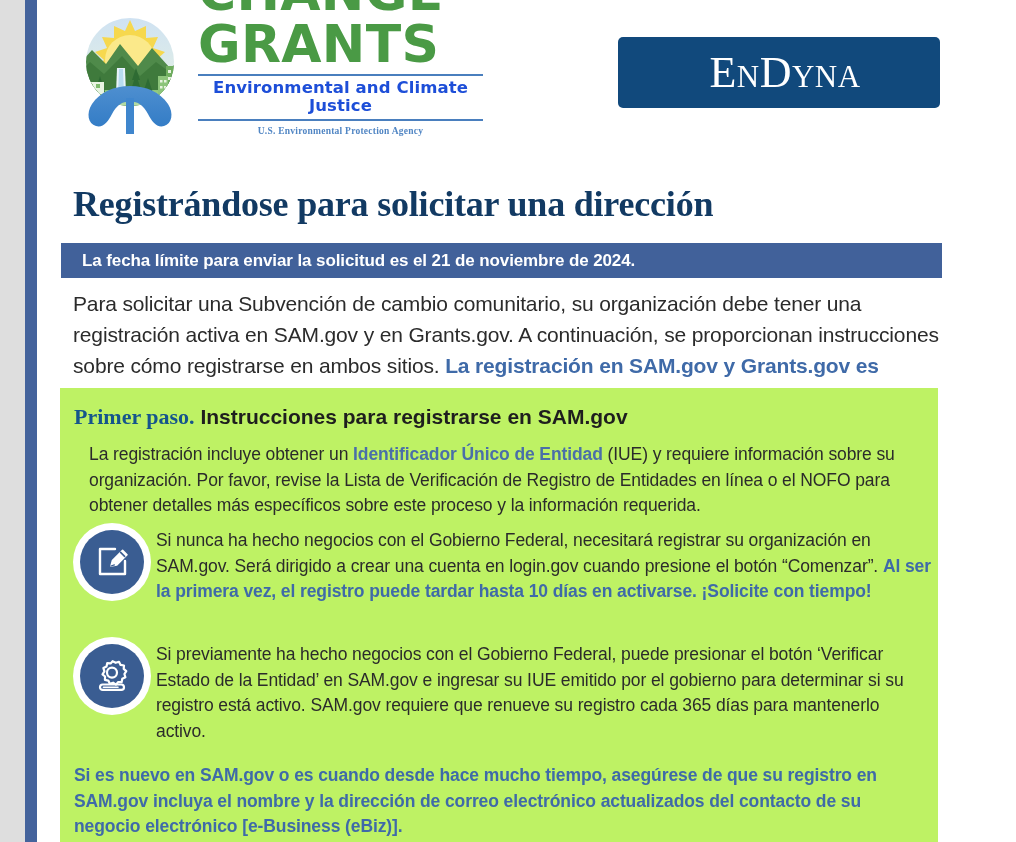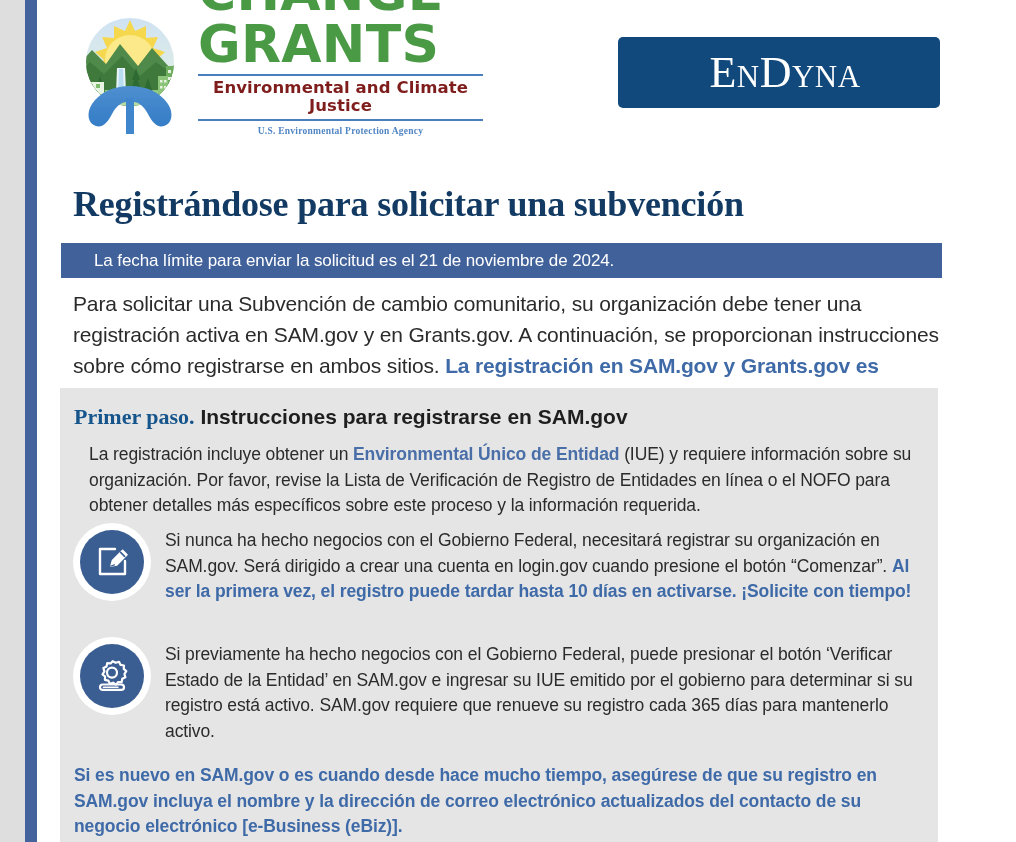--- a/index.html
+++ b/index.html
@@ -43,21 +43,21 @@
     color:#3f7cc0; line-height:0.98;
     font-family:"DejaVu Sans", sans-serif;
   }
   .ccg-l2 {
     font-size:52px; letter-spacing:0.3px; font-weight:700;
     color:#4a9a45; line-height:1.0;
     font-family:"DejaVu Sans", sans-serif;
   }
   .ccg-rule { height:2px; background:#4a7fbe; margin:4px 0 3px 0; width:285px; }
   .ccg-l3 {
-    font-size:16.5px; font-weight:700; color:#7f1d1d; letter-spacing:0.1px;
+    font-size:16.5px; font-weight:700; color:#1d4ed8; letter-spacing:0.1px;
     line-height:1.1; width:285px; text-align:center;
     font-family:"DejaVu Sans", sans-serif;
   }
   .ccg-rule2 { height:2px; background:#4a7fbe; margin:4px 0 5px 0; width:285px; }
   .ccg-l4 {
     font-size:9.5px; font-weight:700; color:#5186c4; letter-spacing:0.25px;
     width:285px; text-align:center;
     font-family:Liberation Serif, serif;
   }
   .endyna {
@@ -79,52 +79,52 @@
     font-family:"Liberation Serif", serif;
     font-weight:700; font-size:36px; color:#123a63;
     letter-spacing:-0.2px; line-height:1.1;
   }
   .deadline-bar {
     position:absolute; left:61px; top:243px; width:881px; height:35px;
     background:#41619a;
     display:flex; align-items:center;
   }
   .deadline-bar span {
-    color:#ffffff; font-size:17px; font-weight:400;
-    padding-left:21px; letter-spacing:-0.1px;margin-left:12px;
+    color:#ffffff; font-size:17px; font-weight:700;
+    padding-left:21px; letter-spacing:-0.1px;
   }
   .intro {
     position:absolute; left:73px; top:289px; width:868px;
     font-size:21px; color:#2b2b2b; line-height:1.47;
     letter-spacing:-0.15px;
   }
   .intro b { color:#3f6aa8; font-weight:700; }
   
   .panel {
     position:absolute; left:60px; top:388px; width:878px; height:454px;
-    background:#e5e5e5;
+    background:#bef264;
   }
   .panel-head {
     position:absolute; left:14px; top:16px; width:850px;
     font-size:21px; color:#2b2b2b; line-height:1.2;
   }
   .panel-head .step {
     font-family:"Liberation Serif", serif;
     font-weight:700; color:#15558c; font-size:22px;
   }
   .panel-head .step-rest { font-weight:700; color:#1e1e1e; }
   .panel-sub {
     position:absolute; left:29px; top:54px; width:838px;
     font-size:17.5px; color:#2b2b2b; line-height:1.46;
     letter-spacing:-0.1px;
   }
   .panel-sub .lnk { color:#4a6fa8; font-weight:600; }
   .bullet {
     position:absolute; left:13px; width:860px;
-    display:flex; gap:14px; align-items:flex-start;
+    display:flex; gap:5px; align-items:flex-start;
   }
   .bullet.b1 { top:139px; }
   .bullet.b2 { top:253px; }
   .bullet-icon {
     flex:none; width:78px; height:78px; border-radius:50%;
     background:#ffffff;
     display:flex; align-items:center; justify-content:center;
     margin-top:-4px;
   }
   .bullet-icon .disc {
@@ -224,33 +224,33 @@
         <div class="ccg-rule2"></div>
         <div class="ccg-l4">U.S. Environmental Protection Agency</div>
       </div>
     </div>
 
     <div class="endyna">
       <div class="endyna-word">E<span class="sc">N</span>D<span class="sc">YNA</span></div>
     </div>
   </div>
 
-  <h1 class="doc-title">Registrándose para solicitar una subvención</h1>
+  <h1 class="doc-title">Registrándose para solicitar una dirección</h1>
 
   <div class="deadline-bar">
     <span>La fecha límite para enviar la solicitud es el 21 de noviembre de 2024.</span>
   </div>
 
   <p class="intro"><span>Para solicitar una Subvención de cambio comunitario, su organización debe tener una registración activa en SAM.gov y en Grants.gov. A continuación, se proporcionan instrucciones sobre cómo registrarse en ambos sitios. </span><b>La registración en SAM.gov y Grants.gov es GRATUITA.</b></p>
 
   <section class="panel">
 
     <div class="panel-head"><span class="step">Primer paso.</span><span class="step-rest"> Instrucciones para registrarse en SAM.gov</span></div>
 
-    <p class="panel-sub"><span>La registración incluye obtener un </span><span class="lnk">Environmental Único de Entidad</span><span> (IUE) y requiere información sobre su organización. Por favor, revise la Lista de Verificación de Registro de Entidades en línea o el NOFO para obtener detalles más específicos sobre este proceso y la información requerida.</span></p>
+    <p class="panel-sub"><span>La registración incluye obtener un </span><span class="lnk">Identificador Único de Entidad</span><span> (IUE) y requiere información sobre su organización. Por favor, revise la Lista de Verificación de Registro de Entidades en línea o el NOFO para obtener detalles más específicos sobre este proceso y la información requerida.</span></p>
 
     <div class="bullet b1">
       <div class="bullet-icon">
         <div class="disc">
           <svg width="36" height="36" viewBox="0 0 36 36" fill="none" stroke="#ffffff" stroke-width="2.4" stroke-linecap="round" stroke-linejoin="round">
             <path d="M21 5 H6 V30 H31 V17"></path>
             <path d="M17 22 L18.4 16.6 L28.6 6.4 L33 10.8 L22.8 21 Z" fill="#ffffff" stroke="#ffffff" stroke-width="1.6"></path>
             <path d="M26.6 8.4 L30.6 12.4" stroke="#3a5d92" stroke-width="1.6"></path>
             <path d="M17 22 L20.4 20.9" stroke="#3a5d92" stroke-width="1.2"></path>
           </svg>

